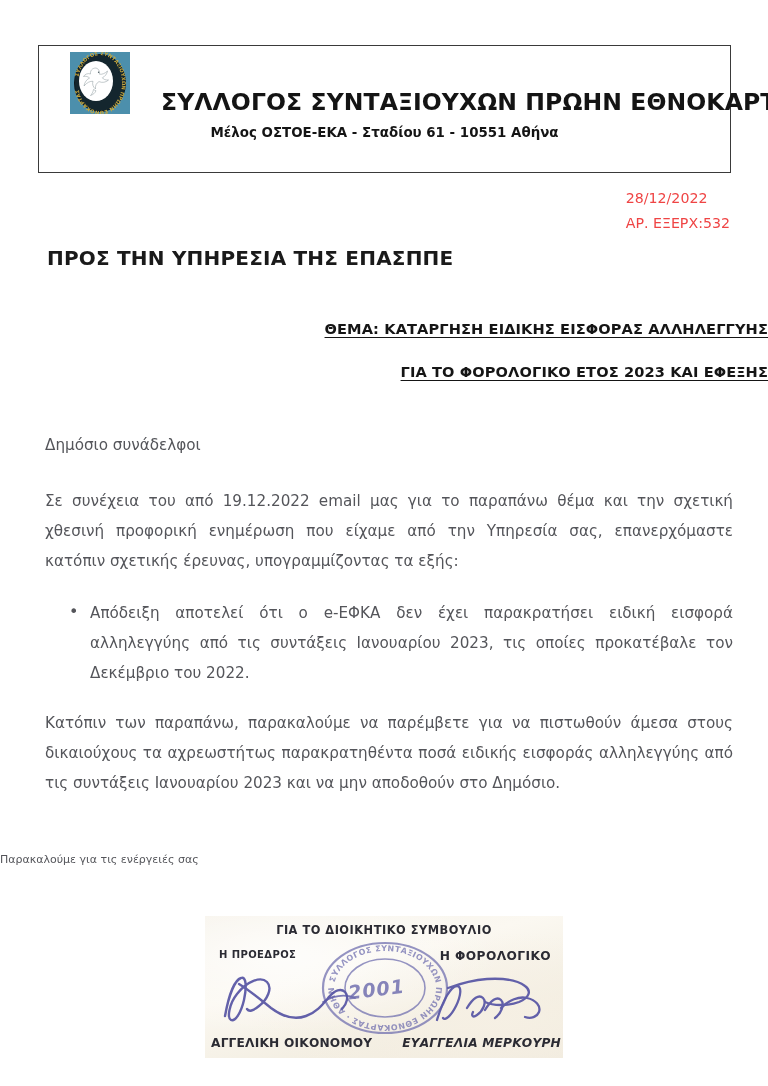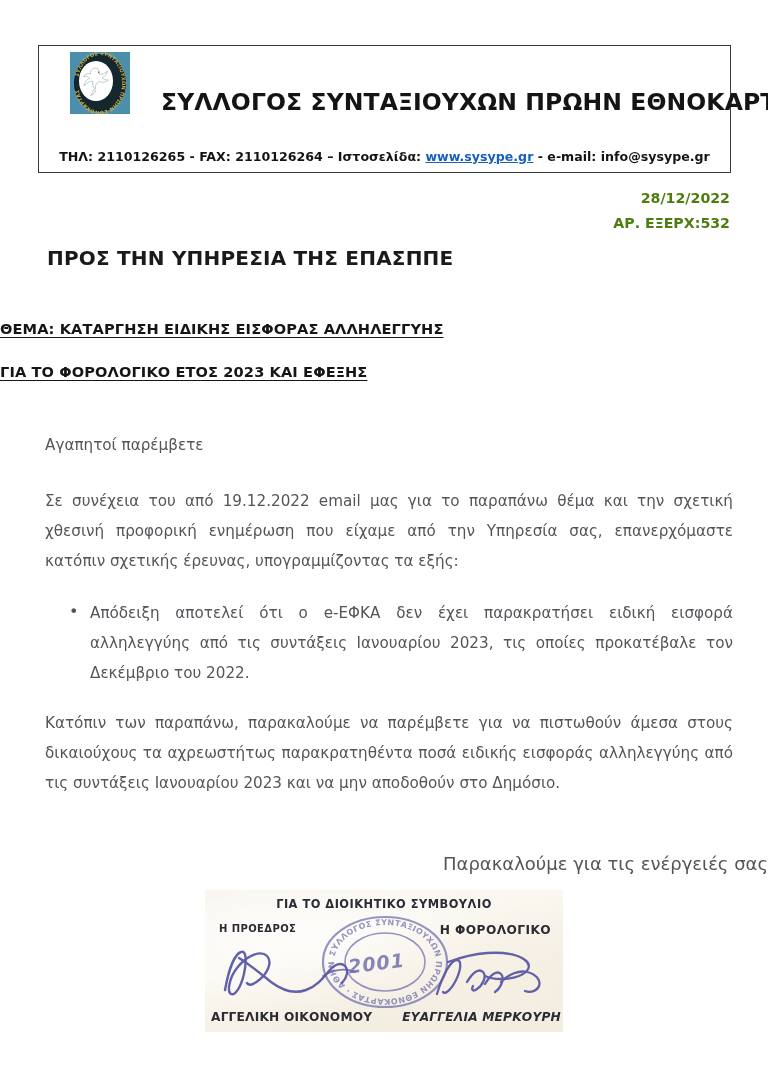--- a/index.html
+++ b/index.html
@@ -115,45 +115,44 @@
   .org-contact .lnk {
     color: #1560bd;
     text-decoration: underline;
   }
 
   
   .meta-block {
     position: absolute;
     right: 38px;
     top: 186px;
-    text-align: right;
     font-size: 14.2px;
-    font-weight: bold;
-    color: #4d7c0f;
+    font-weight: normal;
+    color: #ef4444;
     line-height: 25px;
   }
 
   
   .recipient {
     position: absolute;
     left: 47px;
     top: 246px;
     font-size: 20px;
     font-weight: bold;
     color: #1a1a1a;
     letter-spacing: 0.2px;
   }
 
   
   .subject {
     position: absolute;
     left: 0;
     right: 0;
     top: 320px;
-    text-align: left;
+    text-align: right;
   }
   .subject-line {
     font-size: 14.6px;
     font-weight: bold;
     color: #151515;
     text-decoration: underline;
     text-underline-offset: 3px;
     margin-bottom: 26px;
     letter-spacing: 0.1px;
   }
@@ -199,30 +198,30 @@
   }
   .closing {
     margin: 14px 0 0 0;
     text-align: justify;
   }
   .please-act {
     position: absolute;
     left: 0;
     right: 0;
     top: 853px;
-    text-align: right;
-    font-size: 18px;
+    text-align: left;
+    font-size: 11px;
     color: #54555a;
   }
 
   
   .sig-scan {
     position: absolute;
     left: 205px;
-    top: 890px;
+    top: 916px;
     width: 358px;
     height: 142px;
     background:
       radial-gradient(ellipse at 22% 28%, rgba(255,255,255,0.75) 0%, rgba(255,255,255,0) 55%),
       radial-gradient(ellipse at 82% 75%, rgba(246,240,228,0.9) 0%, rgba(255,255,255,0) 60%),
       linear-gradient(165deg, #f6f2e9 0%, #fbf8f1 38%, #f3eee2 72%, #efe9dc 100%);
     overflow: hidden;
   }
   .sig-head {
     position: absolute;
@@ -315,38 +314,38 @@
         <g fill="#ffffff" stroke="#7a8a90" stroke-width="0.45">
           <path d="M16 5 C12 5 10 8 10.5 11 C8 10 5 11 3.5 13.5 C6 13 8 13.5 9.5 15 C6.5 16.5 4.5 19.5 4 23 C7 19.5 10 18 13 18.3 C12 21 13 24 15.5 26 C15 22.5 16.5 20 19 18.6 C22 20 26 19.5 28.5 17 C25.5 17.2 23.5 16.4 22.3 14.8 C25 13.5 27 11 27.5 8 C25 10.5 22 11.6 19.4 11.2 C19.8 8 18.6 5.6 16 5 Z"></path>
           <path d="M13.5 26.5 C13 29 12 31 10.5 32.5 C13 31.8 15 30 16 27.8 Z"></path>
         </g>
         <circle cx="18.6" cy="9.2" r="0.7" fill="#4a5a60" stroke="none"></circle>
       </svg>
     </div>
 
     <div class="org-title">ΣΥΛΛΟΓΟΣ  ΣΥΝΤΑΞΙΟΥΧΩΝ ΠΡΩΗΝ ΕΘΝΟΚΑΡΤΑΣ</div>
 
-
-    <div class="org-contact"><span>ΤΗΛ: 2110126265 - FAX: 2110126264 – Ιστοσελίδα: </span><span class="lnk">www.sysype.gr</span><span> -  e-mail: info@sysype.gr</span></div>
+    <div class="org-sub">Μέλος ΟΣΤΟΕ-ΕΚΑ - Σταδίου 61 - 10551 Αθήνα</div>
+
   </div>
 
   <div class="meta-block">
     <div>28/12/2022</div>
     <div>ΑΡ. ΕΞΕΡΧ:532</div>
   </div>
 
   <div class="recipient">ΠΡΟΣ ΤΗΝ ΥΠΗΡΕΣΙΑ ΤΗΣ ΕΠΑΣΠΠΕ</div>
 
   <div class="subject">
     <div class="subject-line">ΘΕΜΑ: ΚΑΤΑΡΓΗΣΗ ΕΙΔΙΚΗΣ ΕΙΣΦΟΡΑΣ ΑΛΛΗΛΕΓΓΥΗΣ</div>
     <div class="subject-line">ΓΙΑ ΤΟ ΦΟΡΟΛΟΓΙΚΟ ΕΤΟΣ 2023 ΚΑΙ ΕΦΕΞΗΣ</div>
   </div>
 
   <div class="body-wrap">
-    <p class="greeting">Αγαπητοί παρέμβετε</p>
+    <p class="greeting">Δημόσιο συνάδελφοι</p>
     <p class="para">Σε συνέχεια του από 19.12.2022 email μας για το παραπάνω θέμα και την σχετική χθεσινή προφορική ενημέρωση που είχαμε από την Υπηρεσία σας, επανερχόμαστε κατόπιν σχετικής έρευνας, υπογραμμίζοντας τα εξής:</p>
     <ul class="bullets">
       <li>Απόδειξη αποτελεί ότι ο e-ΕΦΚΑ δεν έχει παρακρατήσει ειδική εισφορά αλληλεγγύης από τις συντάξεις Ιανουαρίου 2023, τις οποίες προκατέβαλε τον Δεκέμβριο του 2022.</li>
     </ul>
     <p class="closing">Κατόπιν των παραπάνω, παρακαλούμε να παρέμβετε για να πιστωθούν άμεσα στους δικαιούχους τα αχρεωστήτως παρακρατηθέντα  ποσά ειδικής εισφοράς αλληλεγγύης από τις συντάξεις Ιανουαρίου 2023 και να μην αποδοθούν στο Δημόσιο.</p>
   </div>
 
   <div class="please-act">Παρακαλούμε για τις ενέργειές σας</div>
 
   <div class="sig-scan">

